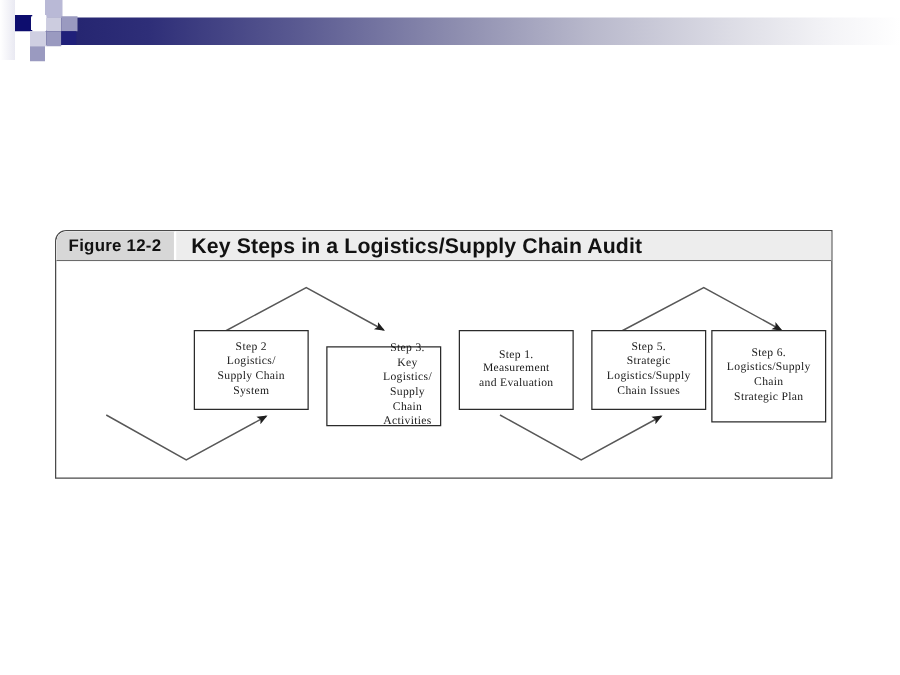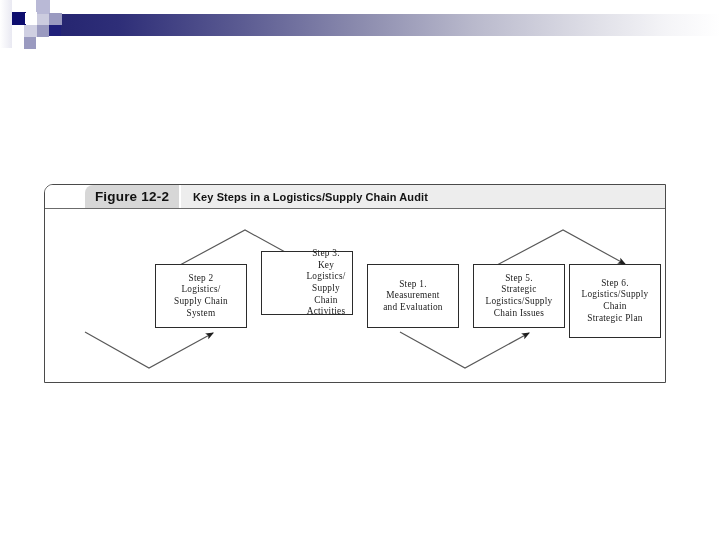--- a/index.html
+++ b/index.html
@@ -60,42 +60,41 @@
   }
   #figure-number-cell {
     width: 96px;
     background: #d7d7d7;
     display: flex;
     align-items: center;
     justify-content: center;
     border-top-left-radius: 8px;
     border-right: 2px solid #ffffff;
     box-sizing: border-box;
-    margin-left: 40px;
   }
   #figure-number-label {
     font-family: "Liberation Sans", sans-serif;
     font-weight: bold;
     font-size: 13.5px;
     color: #111111;
     letter-spacing: 0.2px;
     white-space: nowrap;
   }
   #figure-title-cell {
     flex: 1;
     background: #ededed;
     display: flex;
     align-items: center;
     padding-left: 12px;
     box-sizing: border-box;
   }
   #figure-title-text {
     font-family: "Liberation Sans", sans-serif;
     font-weight: bold;
-    font-size: 11px;
+    font-size: 17px;
     color: #121212;
     letter-spacing: 0.1px;
     white-space: nowrap;
   }
 
   
   #diagram-body {
     position: relative;
     width: 100%;
     height: 174px;
@@ -195,21 +194,21 @@
         <path d="M 355 123 L 420 159 L 484 124" fill="none" stroke="#585858" stroke-width="1.15" marker-end="url(#ah)"></path>
       </g>
     </svg>
 
     <div class="step-box" style="left:110px; top:55px; width:92px; height:64px;">
       <span class="step-box-label">Step 2
 Logistics/
 Supply Chain
 System</span>
     </div>
-    <div class="step-box" style="left:216px; top:42px; width:92px; height:64px;padding-left:40px;">
+    <div class="step-box" style="left:216px; top:68px; width:92px; height:64px;padding-left:40px;">
       <span class="step-box-label">Step 3.
 Key Logistics/
 Supply Chain
 Activities</span>
     </div>
     <div class="step-box" style="left:322px; top:55px; width:92px; height:64px;">
       <span class="step-box-label">Step 1.
 Measurement
 and Evaluation</span>
     </div>

